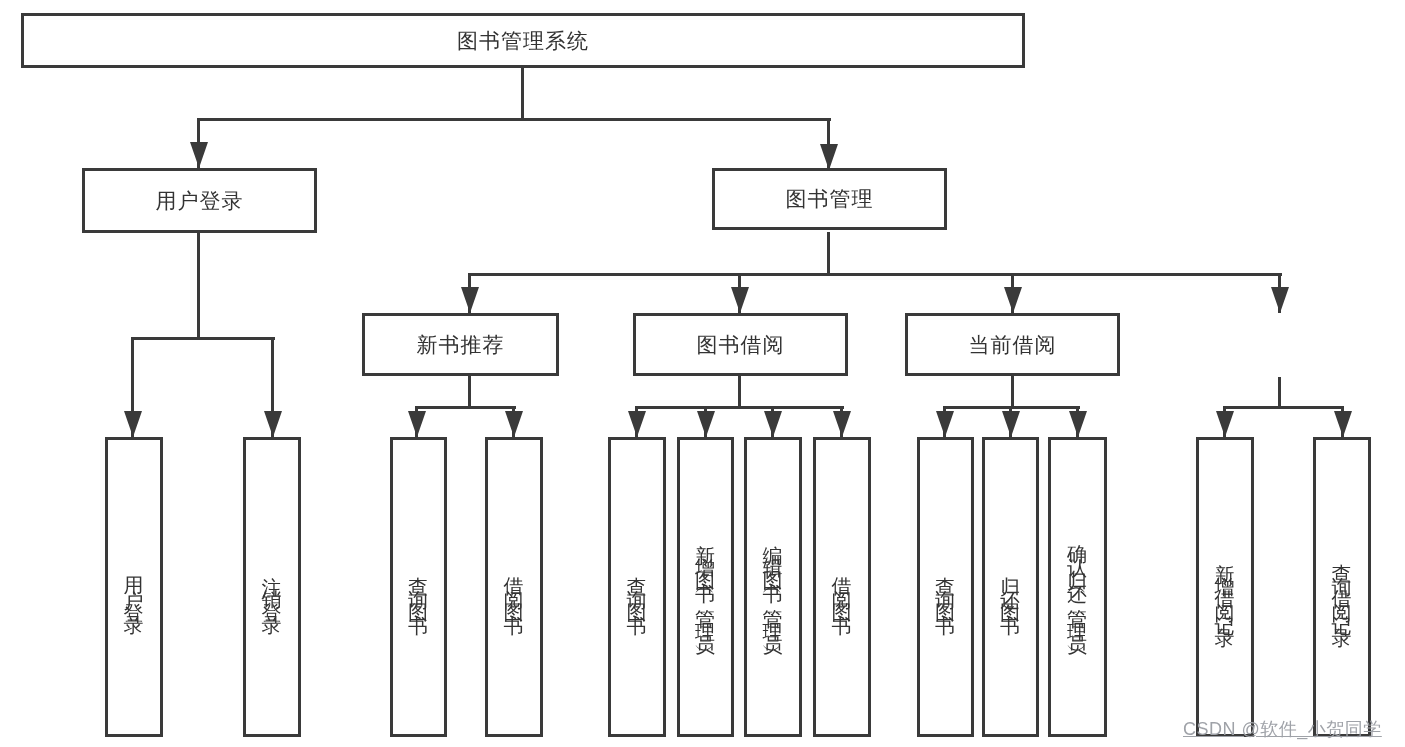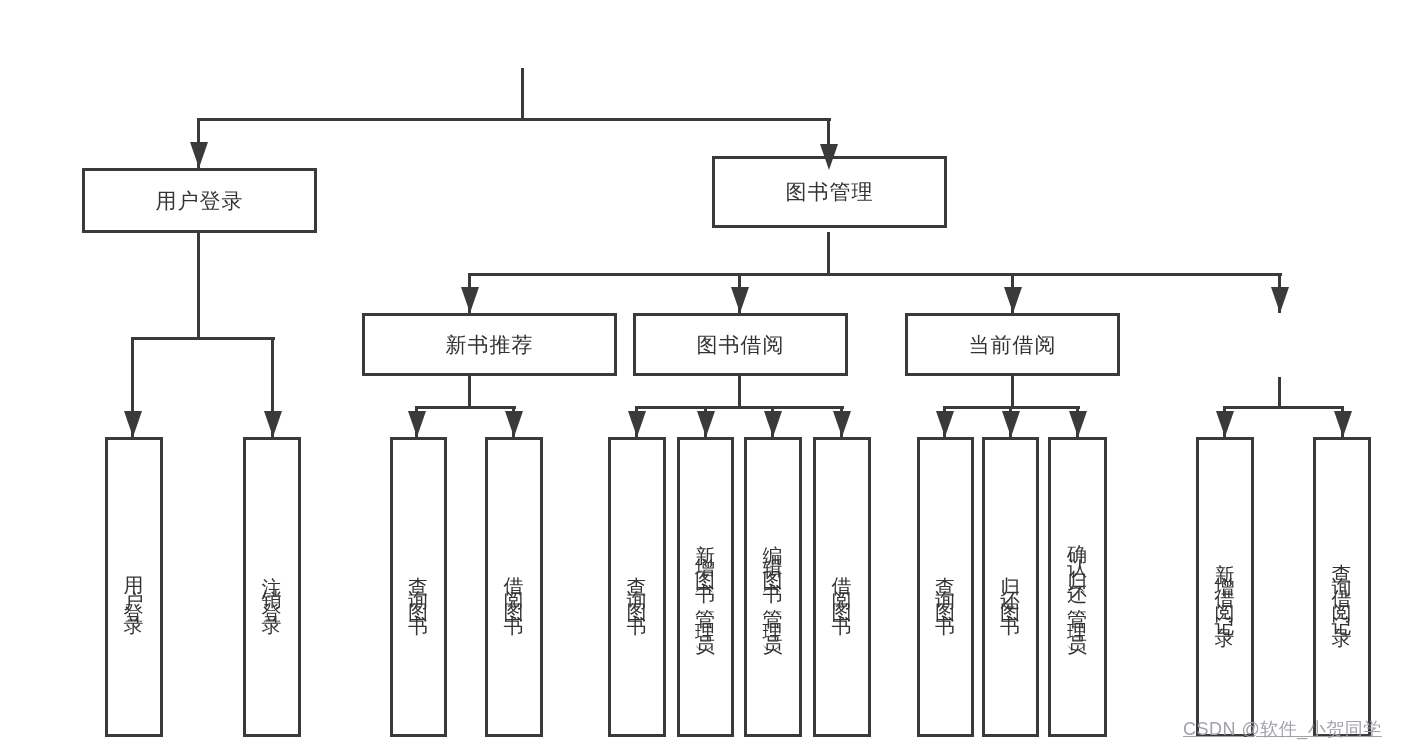--- a/index.html
+++ b/index.html
@@ -89,29 +89,32 @@
   <div class="ar" style="left:628px;top:411px"></div>
   <div class="ar" style="left:697px;top:411px"></div>
   <div class="ar" style="left:764px;top:411px"></div>
   <div class="ar" style="left:833px;top:411px"></div>
   <div class="ar" style="left:936px;top:411px"></div>
   <div class="ar" style="left:1002px;top:411px"></div>
   <div class="ar" style="left:1069px;top:411px"></div>
   <div class="ar" style="left:1216px;top:411px"></div>
   <div class="ar" style="left:1334px;top:411px"></div>
 
+  <div class="box" style="left:21px;top:13px;width:1004px;height:55px">
+    <span class="hlabel">图书管理系统</span>
+  </div>
 
   <div class="box" style="left:82px;top:168px;width:235px;height:65px">
     <span class="hlabel">用户登录</span>
   </div>
-  <div class="box" style="left:712px;top:156px;width:235px;height:72px">
+  <div class="box" style="left:712px;top:168px;width:235px;height:62px">
     <span class="hlabel">图书管理</span>
   </div>
 
-  <div class="box" style="left:362px;top:313px;width:255px;height:63px">
+  <div class="box" style="left:362px;top:313px;width:197px;height:63px">
     <span class="hlabel">新书推荐</span>
   </div>
   <div class="box" style="left:905px;top:313px;width:215px;height:63px">
     <span class="hlabel">当前借阅</span>
   </div>
   <div class="box" style="left:633px;top:313px;width:215px;height:63px">
     <span class="hlabel">图书借阅</span>
   </div>
 
   <div class="box tall" style="left:105px;width:58px">

